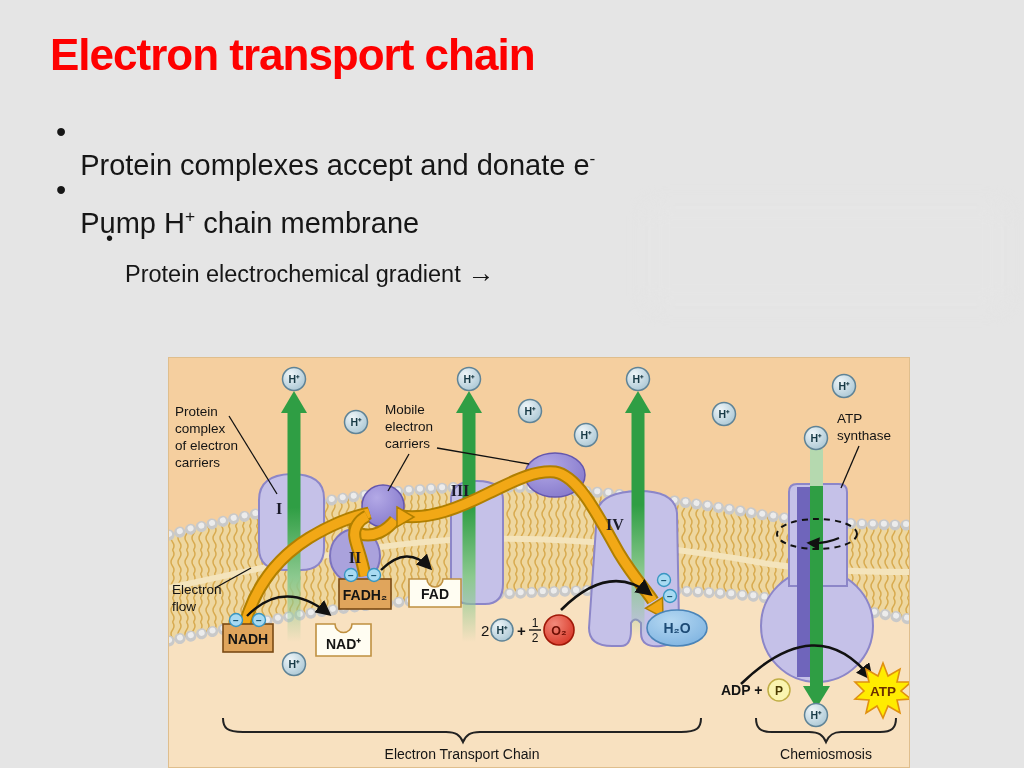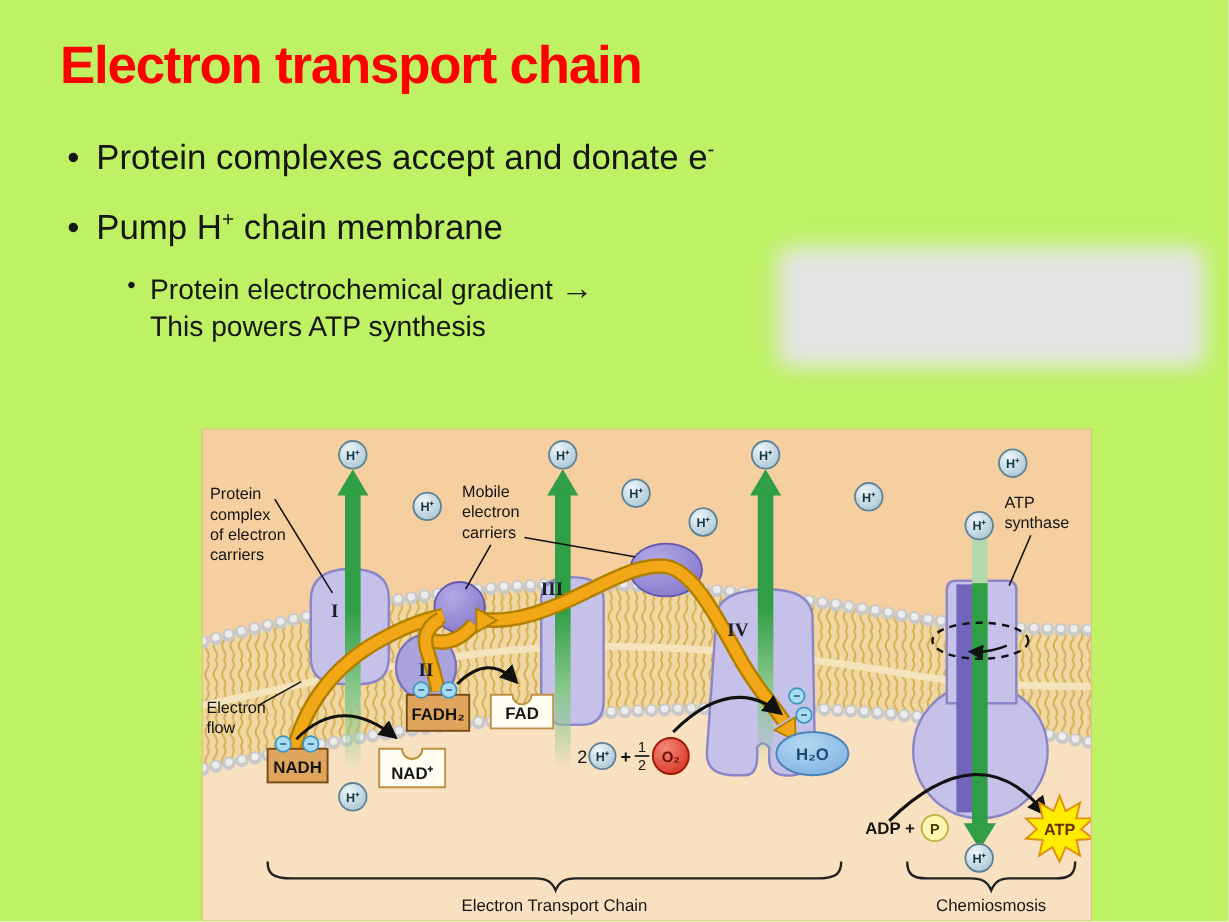--- a/index.html
+++ b/index.html
@@ -1,25 +1,25 @@
 <!DOCTYPE html>
 <html><head>
 <meta charset="utf-8">
 <style>
   html,body{margin:0;padding:0;background:#fff;}
-  .slide{position:relative;width:1024px;height:768px;background:#bef264;
+  .slide{position:relative;width:1024px;height:768px;background:#e5e5e5;
          font-family:"Liberation Sans",sans-serif;overflow:hidden;}
   .title{position:absolute;left:50px;top:30px;font-size:44px;font-weight:700;
          color:#fe0000;letter-spacing:-1px;}
   .bullet-row{position:absolute;display:flex;align-items:flex-start;color:#161616;}
   .b1{left:56px;top:114px;font-size:29px;}
   .b2{left:56px;top:172px;font-size:29px;}
   .sub{left:106px;top:224px;font-size:23.5px;}
   .bullet-glyph{margin-right:14px;line-height:1.25;}
-  .bullet-text{line-height:1.25;}
+  .bullet-text{line-height:1.25;margin-top:33px;}
   .sub .bullet-glyph{font-size:20px;margin-right:12px;margin-top:2px;}
   sup{font-size:60%;vertical-align:super;}
   .redacted{position:absolute;left:648px;top:206px;width:356px;height:100px;
             background:#e5e5e5;border-radius:10px;filter:blur(9px);}
   .diagram{position:absolute;left:168px;top:357px;width:742px;height:411px;
            border:1px solid #dfbe8d;box-sizing:border-box;}
   svg text{font-family:"Liberation Sans",sans-serif;}
   .dlabel{font-size:13.5px;fill:#141414;}
   .roman{font-family:"Liberation Serif",serif;font-weight:700;font-size:16px;fill:#1b1b2a;}
   .brace-label{font-size:14px;fill:#141414;}
@@ -41,21 +41,20 @@
 
   <div class="bullet-row b2">
     <span class="bullet-glyph">•</span>
     <span class="bullet-text"><span>Pump H</span><sup>+</sup><span> chain membrane</span></span>
   </div>
 
   <div class="bullet-row sub">
     <span class="bullet-glyph">•</span>
     <span class="bullet-text">
       <span>Protein electrochemical gradient </span><span style="font-size:27px;">→</span><br>
-      <span>This powers ATP synthesis</span>
     </span>
   </div>
 
   <div class="redacted"></div>
 
   <div class="diagram">
   <svg width="740" height="409" viewBox="0 0 740 409">
     <defs>
       <linearGradient id="greenFade" x1="0" y1="0" x2="0" y2="1">
         <stop offset="0" stop-color="#2f9e44"></stop>

